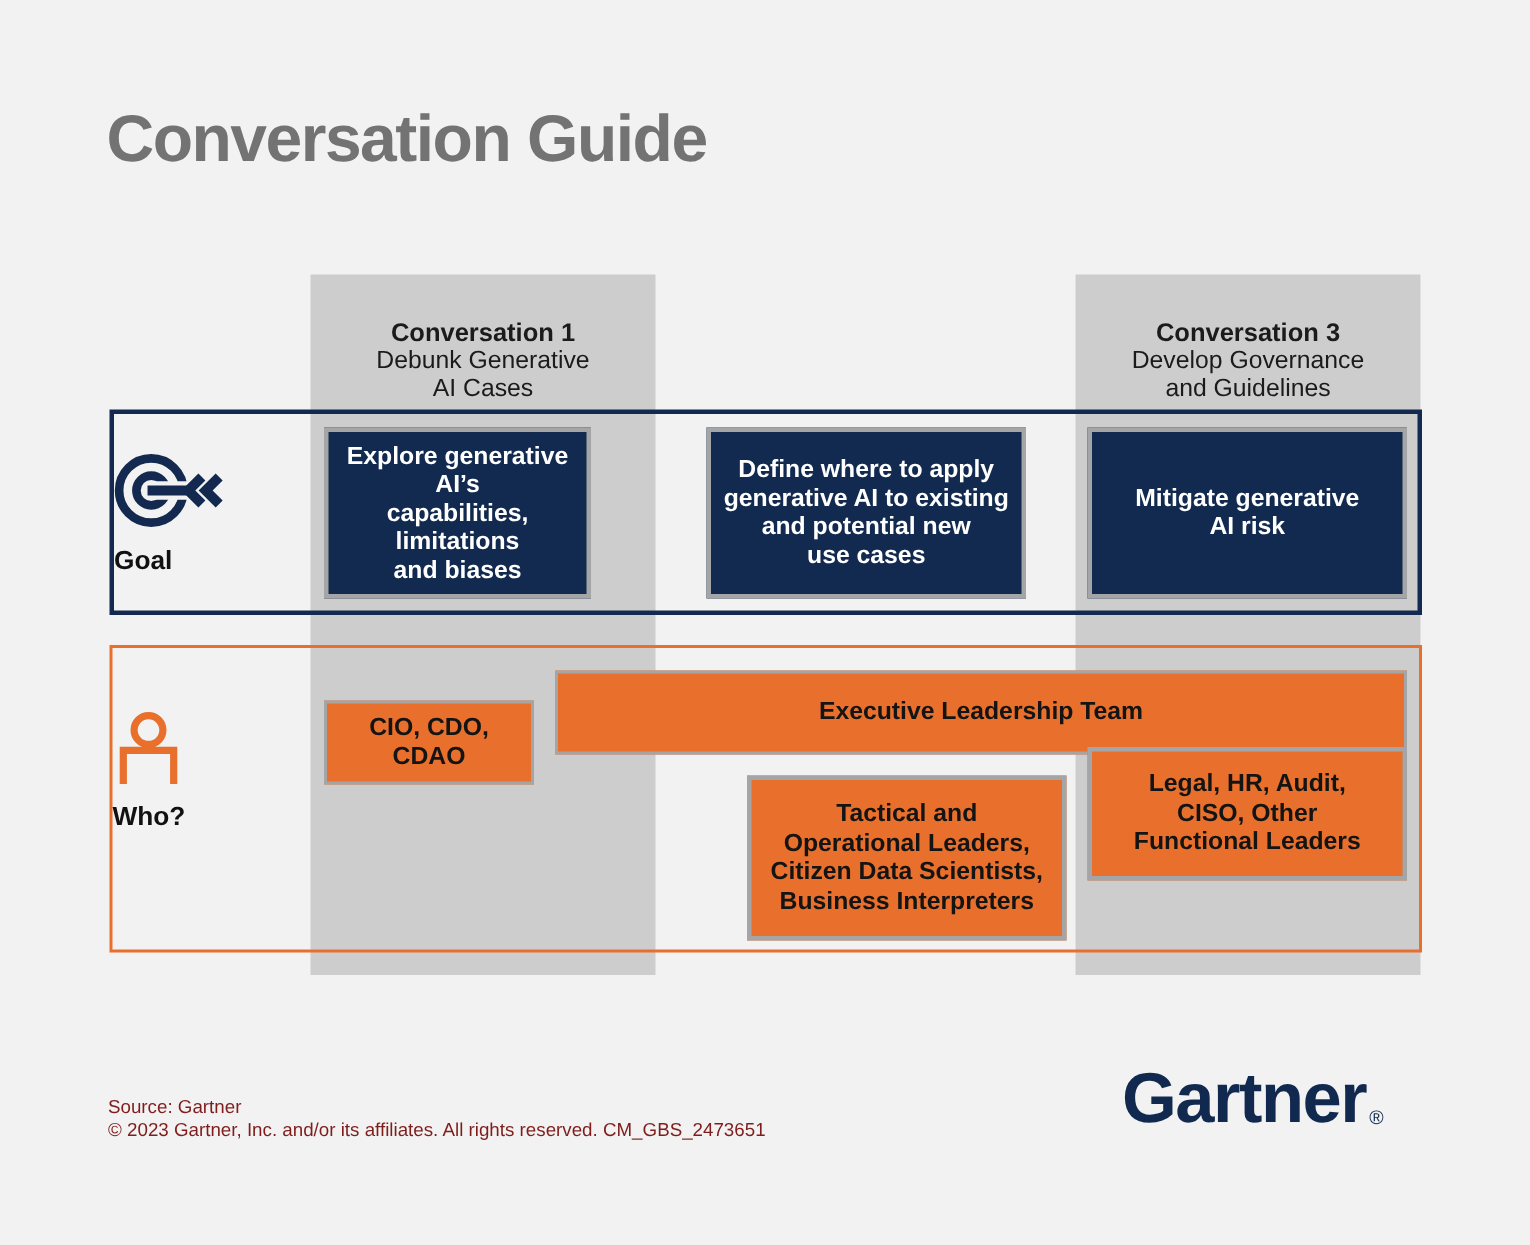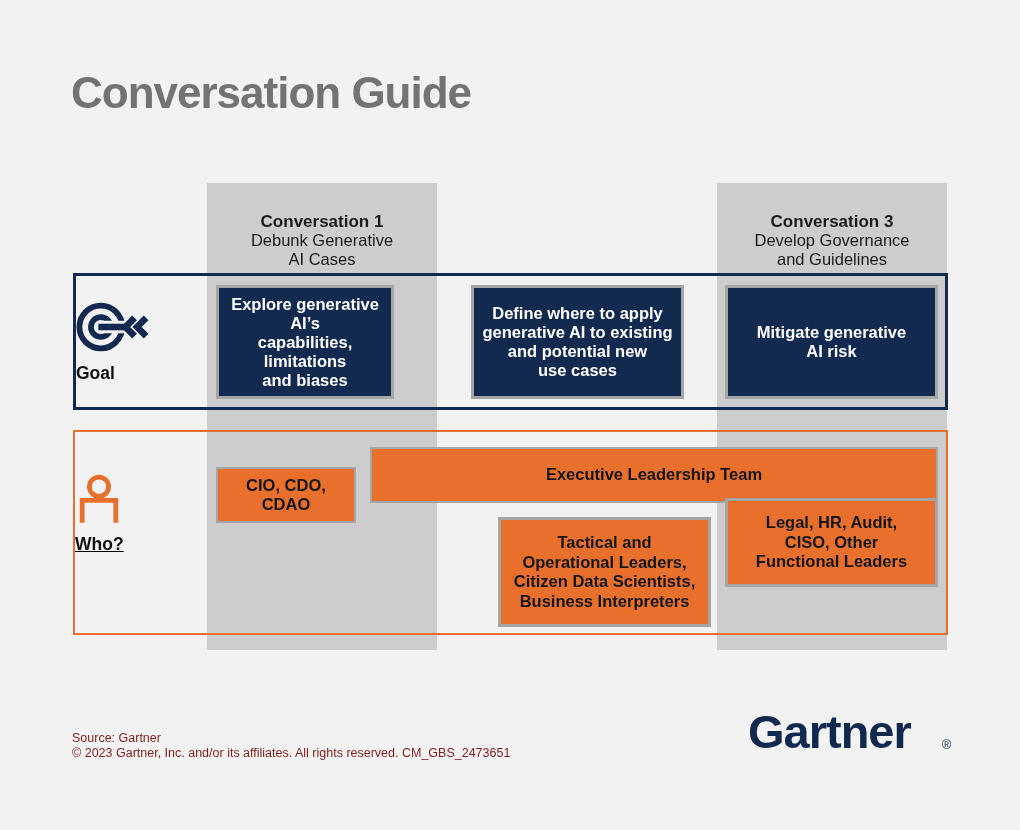--- a/index.html
+++ b/index.html
@@ -71,21 +71,21 @@
     align-items: flex-start;
     justify-content: center;
   }
   .row-label {
     margin-top: 8px;
     font-size: 17.5px;
     font-weight: bold;
     color: #111;
     text-align: center;
   }
-  .who-rect .row-label-area { padding-bottom: 38px; text-decoration: underline; }
+  .who-rect .row-label-area { padding-bottom: 38px; }
 
   
   .box {
     position: absolute;
     display: flex;
     align-items: center;
     justify-content: center;
     text-align: center;
     font-weight: bold;
     white-space: pre-line;
@@ -125,21 +125,20 @@
   .logo {
     position: absolute;
     left: 748px;
     top: 704px;
     color: #12294f;
     font-size: 47px;
     font-weight: bold;
     letter-spacing: -1px;
     display: flex;
     align-items: flex-end;
-    gap: 29px;
   }
   .logo .reg {
     font-size: 13px;
     font-weight: normal;
     margin-left: 2px;
     padding-bottom: 7px;
     letter-spacing: 0;
   }
   .icon-wrap { line-height: 0; }
 </style>

